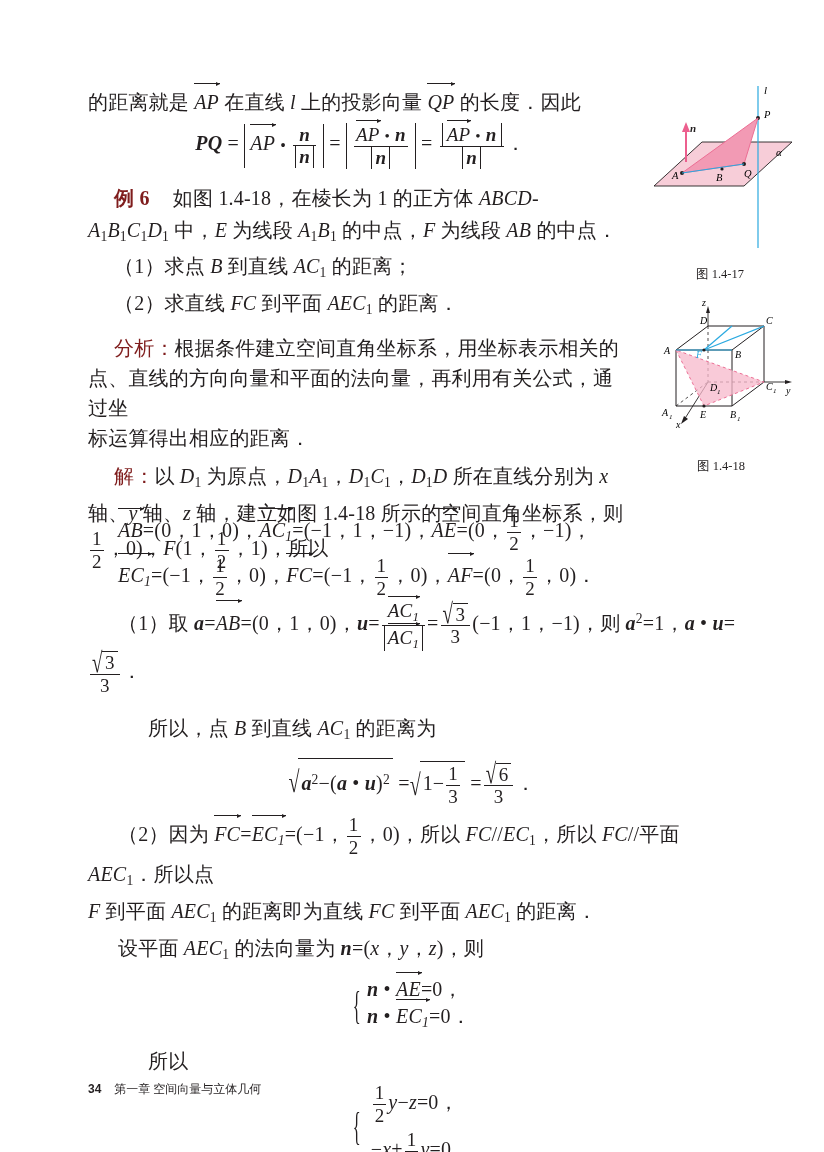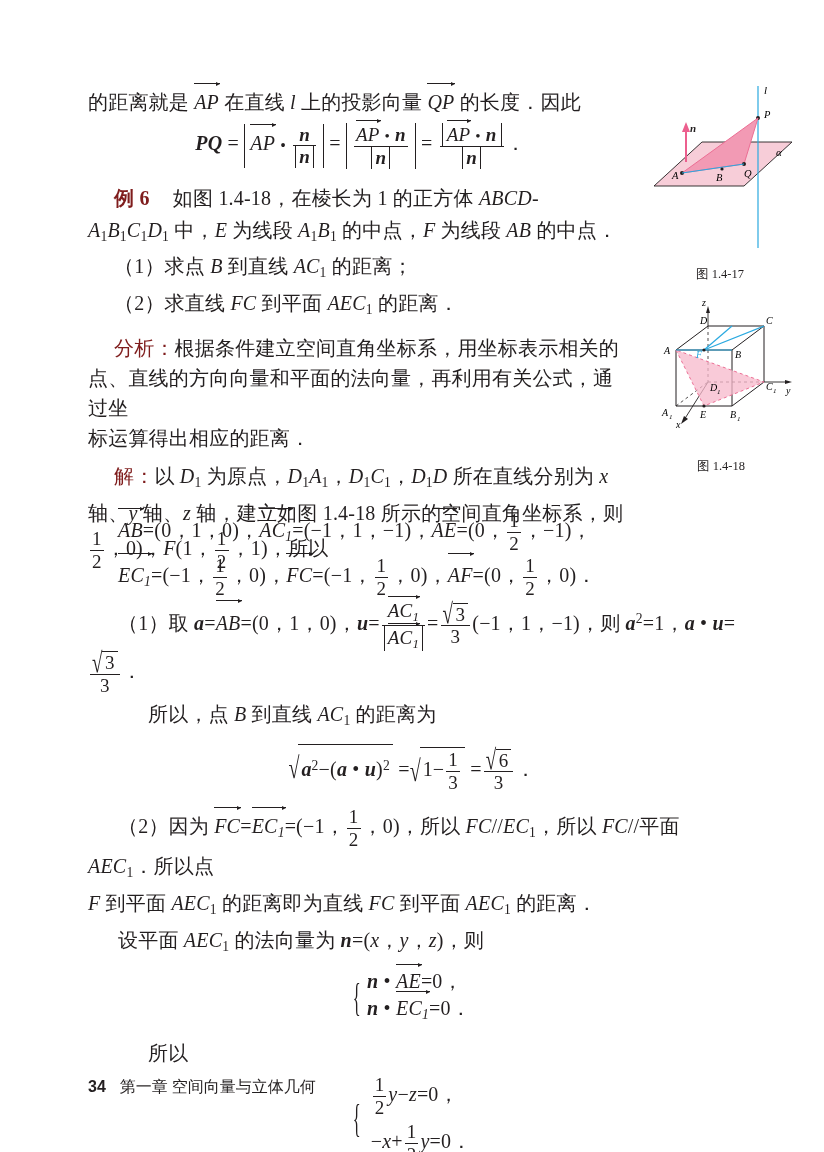--- a/index.html
+++ b/index.html
@@ -134,21 +134,21 @@
   .figcap {
     font-size: 12.5px;
     text-align: center;
     margin-top: 4px;
     color: #231f20;
   }
   .footer {
     position: absolute;
     left: 88px;
     bottom: 54px;
-    font-size: 16px;
+    font-size: 12px;
     color: #231f20;
   }
   .footer .pg {
     font-weight: bold;
     margin-right: 10px;
     font-family: "Liberation Sans", sans-serif;
   }
   .eqblock {
     margin: 6px 0 4px 0;
   }
@@ -213,25 +213,25 @@
     </div>
 
     <div class="line" style="line-height:36px">
       <span style="display:inline-block;width:30px"></span><span class="vec">EC<sub>1</sub></span>=(−1，<span class="frac"><span class="num">1</span><span class="den">2</span></span>，0)，<span class="vec">FC</span>=(−1，<span class="frac"><span class="num">1</span><span class="den">2</span></span>，0)，<span class="vec">AF</span>=(0，<span class="frac"><span class="num">1</span><span class="den">2</span></span>，0)．
     </div>
 
     <div class="line" style="line-height:38px">
       <span style="display:inline-block;width:30px"></span>（1）取 <span class="bi">a</span>=<span class="vec">AB</span>=(0，1，0)，<span class="bi">u</span>=<span class="frac"><span class="num"><span class="vec">AC<sub>1</sub></span></span><span class="den"><span class="abs" style="padding:0 3px"><span class="vec">AC<sub>1</sub></span></span></span></span>=<span class="frac"><span class="num"><span class="sqrt"><span class="rad">3</span></span></span><span class="den">3</span></span>(−1，1，−1)，则 <span class="bi">a</span><sup>2</sup>=1，<span class="bi">a</span> • <span class="bi">u</span>=<span class="frac"><span class="num"><span class="sqrt"><span class="rad">3</span></span></span><span class="den">3</span></span>．
     </div>
 
-    <div class="line" style="margin-top:2px">
+    <div class="line" style="margin-top:16px">
       <span style="display:inline-block;width:60px"></span>所以，点 <span class="italic">B</span> 到直线 <span class="italic">AC</span><sub>1</sub> 的距离为
     </div>
 
-    <div class="line center" style="margin-top:8px;margin-bottom:12px;line-height:42px">
+    <div class="line center" style="margin-top:8px;margin-bottom:6px;line-height:42px">
       <span class="sqrt"><span class="rad"><span class="bi">a</span><sup>2</sup>−(<span class="bi">a</span> • <span class="bi">u</span>)<sup>2</sup></span></span>
       =<span class="sqrt"><span class="rad">1−<span class="frac"><span class="num">1</span><span class="den">3</span></span></span></span>
       =<span class="frac"><span class="num"><span class="sqrt"><span class="rad">6</span></span></span><span class="den">3</span></span>．
     </div>
 
     <div class="line" style="margin-top:6px">
       <span style="display:inline-block;width:30px"></span>（2）因为 <span class="vec">FC</span>=<span class="vec">EC<sub>1</sub></span>=(−1，<span class="frac"><span class="num">1</span><span class="den">2</span></span>，0)，所以 <span class="italic">FC</span>//<span class="italic">EC</span><sub>1</sub>，所以 <span class="italic">FC</span>//平面 <span class="italic">AEC</span><sub>1</sub>．所以点
     </div>
     <div class="line">
       <span class="italic">F</span> 到平面 <span class="italic">AEC</span><sub>1</sub> 的距离即为直线 <span class="italic">FC</span> 到平面 <span class="italic">AEC</span><sub>1</sub> 的距离．

